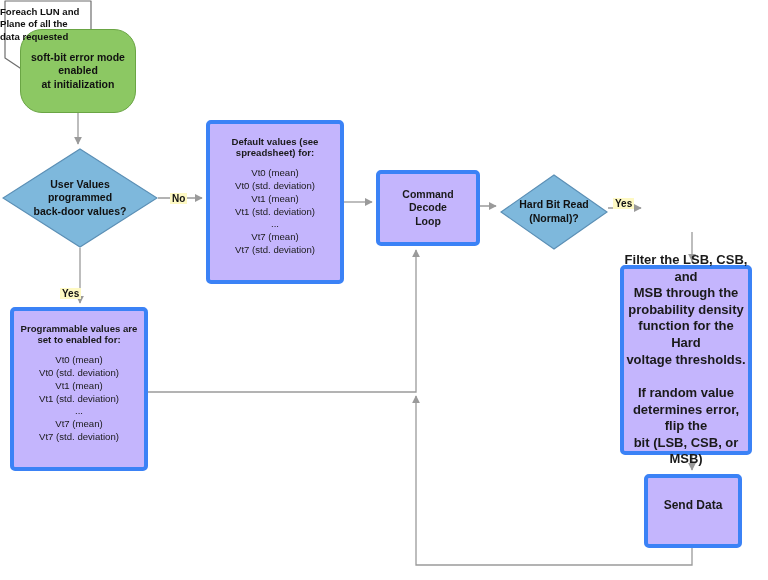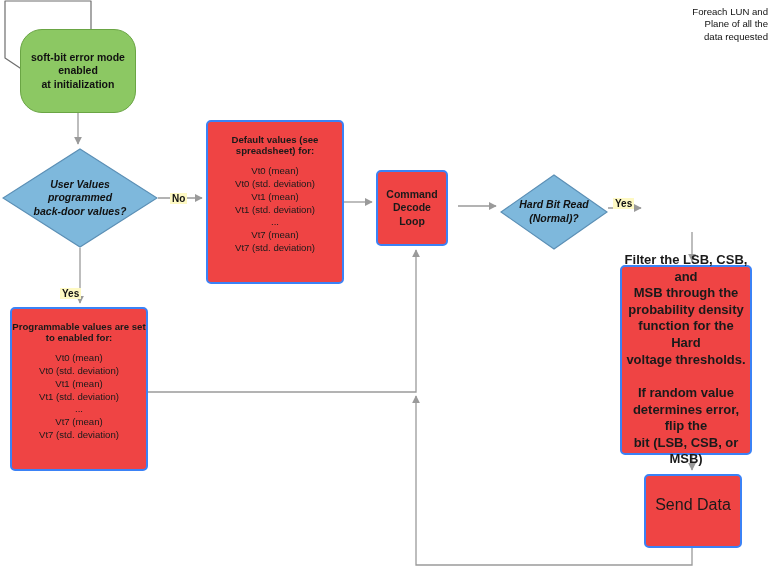--- a/index.html
+++ b/index.html
@@ -49,43 +49,42 @@
     border: 1px solid #6aa544;
     border-radius: 22px;
     font-size: 10.5px;
     font-weight: bold;
     color: #111;
   }
 
   
   .diamond {
     position: absolute;
-    font-style: italic;
   }
   .diamond .dlabel {
     position: absolute;
     left: 0; top: 0;
     width: 100%; height: 100%;
     display: flex;
     align-items: center;
     justify-content: center;
     text-align: center;
     font-size: 10.5px;
     font-weight: bold;
     color: #111;
     white-space: pre-line;
     line-height: 1.3;
   }
   #decision-user-values { left: 2px; top: 148px; width: 156px; height: 100px; }
   #decision-hard-bit-read { left: 500px; top: 174px; width: 108px; height: 76px; }
 
   
   .box {
-    background: #ef4444;
-    border: 2px solid #3b82f6;
+    background: #c4b5fd;
+    border: 4px solid #3b82f6;
     border-radius: 5px;
   }
   #box-default-values {
     left: 206px; top: 120px;
     width: 138px; height: 164px;
     font-size: 9.6px;
     align-items: flex-start;
     justify-content: center;
     padding-top: 12px;
   }
@@ -104,55 +103,55 @@
     font-weight: bold;
     margin-bottom: 9px;
   }
   .vt-list {
     text-align: center;
     display: inline-block;
     line-height: 1.34;
   }
   #box-command-decode {
     left: 376px; top: 170px;
-    width: 72px; height: 76px;
+    width: 104px; height: 76px;
     font-size: 10.5px;
     font-weight: bold;
   }
   #box-filter {
     left: 620px; top: 265px;
     width: 132px; height: 190px;
     font-size: 13px;
     font-weight: bold;
   }
   #box-send-data {
     left: 644px; top: 474px;
     width: 98px; height: 74px;
     font-size: 9.6px;
     font-weight: bold;
     flex-direction: column;
   }
   .send-title {
-    font-size: 16px;
-    font-weight: normal;
+    font-size: 12px;
+    font-weight: bold;
     margin-bottom: 12px;
   }
 
   
   #doc-foreach {
     left: 645px; top: 162px;
     width: 96px; height: 80px;
   }
   #doc-foreach .doc-label {
     position: absolute;
     left: 0; top: 6px;
     width: 100%;
-    text-align: right;
-    font-size: 9.6px;
-    font-weight: normal;
+    text-align: left;
+    font-size: 9.6px;
+    font-weight: bold;
     color: #111;
     white-space: pre-line;
     line-height: 1.3;
   }
 
   
   .edge-label {
     position: absolute;
     font-size: 10px;
     font-weight: bold;

